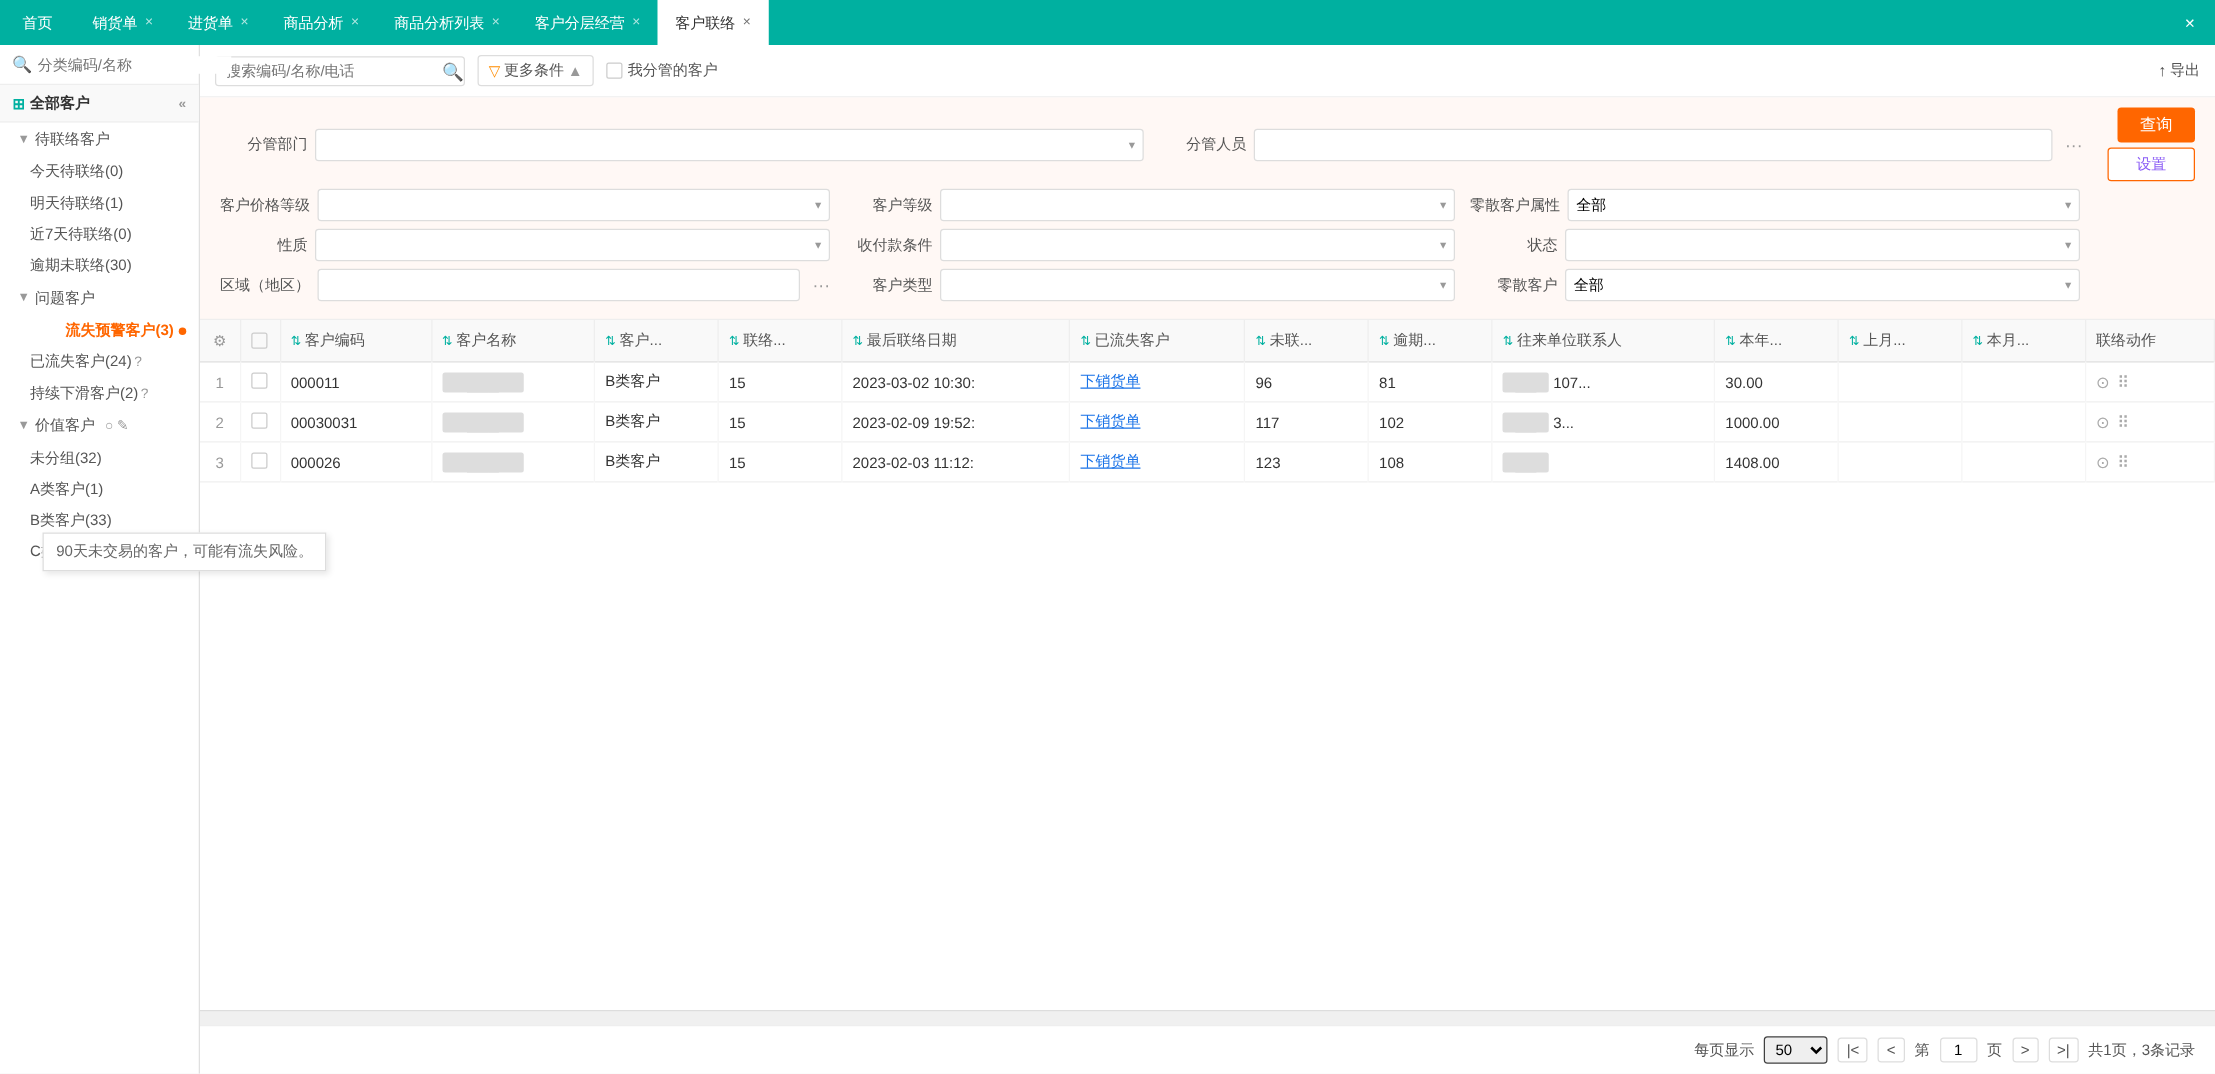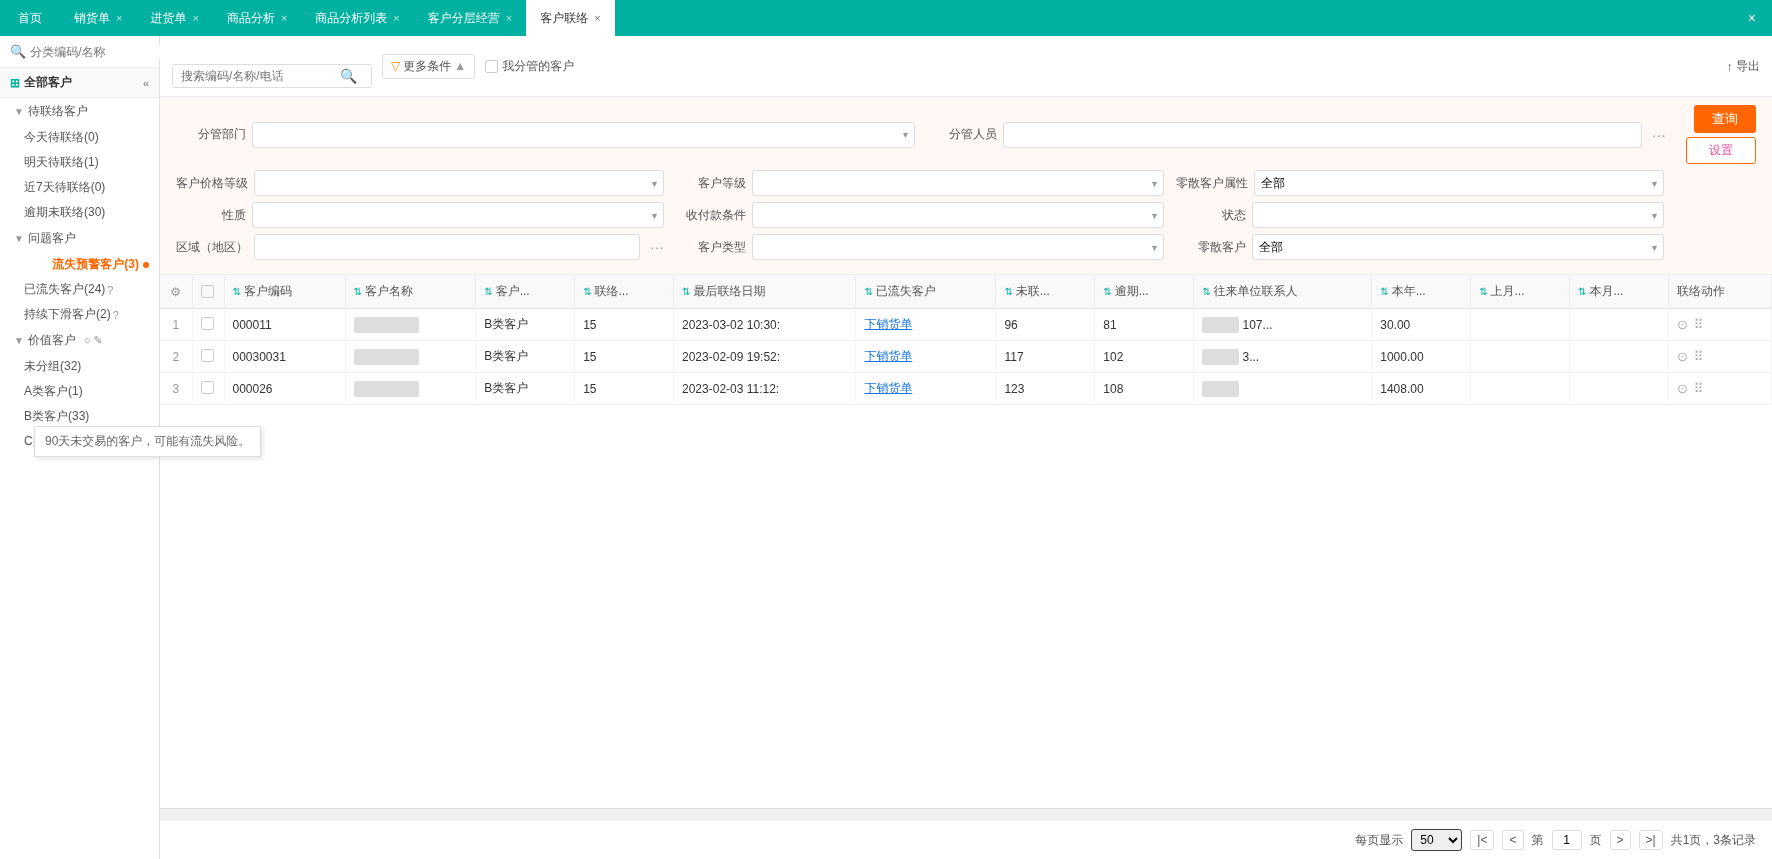--- a/index.html
+++ b/index.html
@@ -170,23 +170,22 @@
       border-bottom: 1px solid #eee;
       gap: 10px;
       background: white;
     }
     .search-box {
       display: flex;
       align-items: center;
       border: 1px solid #ddd;
       border-radius: 3px;
       padding: 3px 8px;
-      gap: 4px;
+      gap: 18px;
       width: 200px;
-      margin-top: 20px;
     }
     .search-box input {
       border: none;
       outline: none;
       font-size: 12px;
       color: #999;
       width: 160px;
     }
     .search-box .search-icon-btn {
       color: #ff6600;
@@ -295,21 +294,21 @@
       color: white;
       border: none;
       border-radius: 3px;
       padding: 5px 18px;
       font-size: 13px;
       cursor: pointer;
       margin-left: 8px;
     }
     .settings-btn {
       background: white;
-      color: #ec4899;
+      color: #8b5cf6;
       border: 1px solid #ff6600;
       border-radius: 3px;
       padding: 4px 14px;
       font-size: 12px;
       cursor: pointer;
     }
 
     
     .table-container {
       flex: 1;

